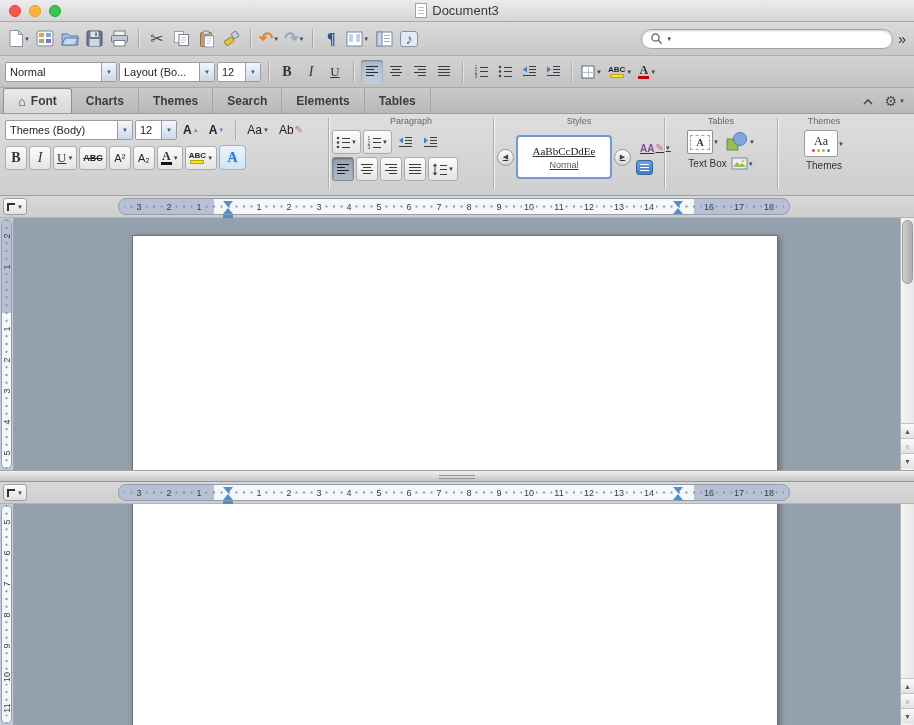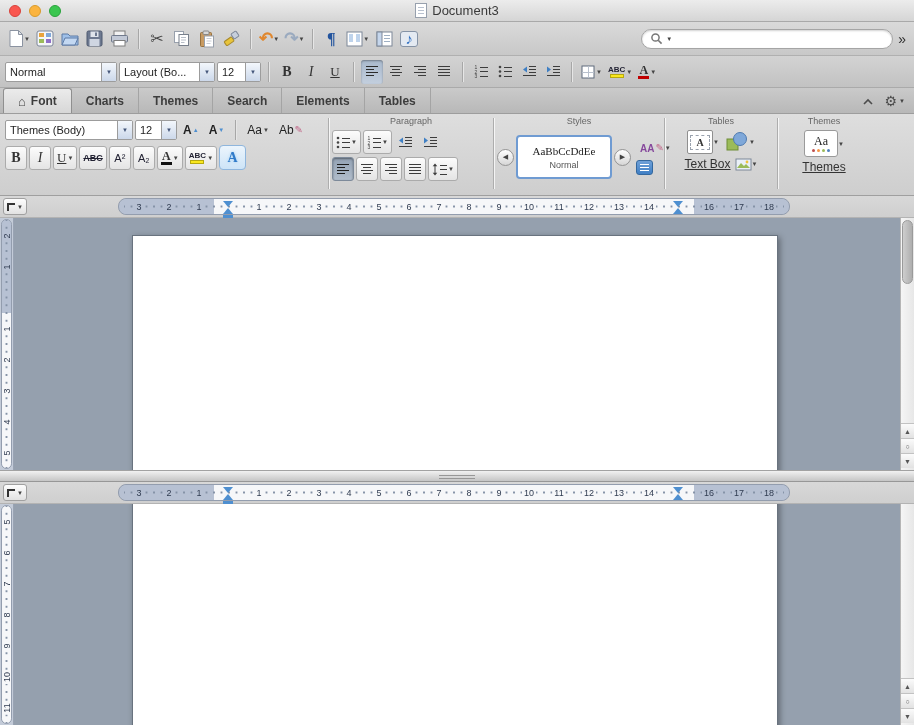--- a/index.html
+++ b/index.html
@@ -106,21 +106,21 @@
   .styles-col{display:flex;flex-direction:column;gap:3px;margin-left:3px;}
   .pane-ico{width:17px;height:15px;border-radius:3px;background:linear-gradient(#6fa0d8,#3f7fc4);
             border:1px solid #33689f;position:relative;}
   .pane-ico:before{content:"";position:absolute;left:3px;right:3px;top:3px;height:9px;
             background:repeating-linear-gradient(#fff 0 1px,transparent 1px 3px);}
   
   .tbx{width:26px;height:24px;border:1px solid #8f8f8f;border-radius:2px;background:#fff;
        display:flex;align-items:center;justify-content:center;}
   .tbx .inner{border:1px dashed #9aa2ae;padding:1px 5px;font-size:10px;font-weight:bold;color:#333;
        font-family:"Liberation Serif",serif;}
-  .cap10{font-size:12px;color:#333;text-decoration:underline;}
+  .cap10{font-size:10px;color:#333;}
   
   .theme-btn{width:34px;height:27px;border:1px solid #9a9a9a;border-radius:3px;background:#fff;
              display:flex;flex-direction:column;align-items:center;justify-content:center;}
   .theme-aa{font-size:12px;font-family:"Liberation Serif",serif;color:#222;line-height:12px;}
   .dots{display:flex;gap:2px;margin-top:2px;}
   .dots i{width:3px;height:3px;border-radius:50%;display:block;}
 
   
   .ruler-row{height:22px;position:relative;background:linear-gradient(#d8d8d8,#cfcfcf);
              border-bottom:1px solid #b3b3b3;}
@@ -574,21 +574,21 @@
             </svg>
           <span class="car dark">▼</span>
         </div>
       </div>
     </div>
 
     <div class="gdiv"></div>
 
     <div class="rgroup" style="width:170px">
       <div class="glabel">Styles</div>
-      <div class="rrow" style="margin-top:8px;">
+      <div class="rrow" style="margin-top:8px;text-decoration:underline;">
         <div class="cbtn-round">◀</div>
         <div class="stylebox">
           <span class="stext">AaBbCcDdEe</span>
           <span class="sname">Normal</span>
         </div>
         <div class="cbtn-round">▶</div>
         <div class="styles-col">
           <div class="rbtn flat" style="height:18px;">
             <span style="font-size:10px;font-weight:bold;color:#86489c;">AA</span>
             <span class="pencil">✎</span>

